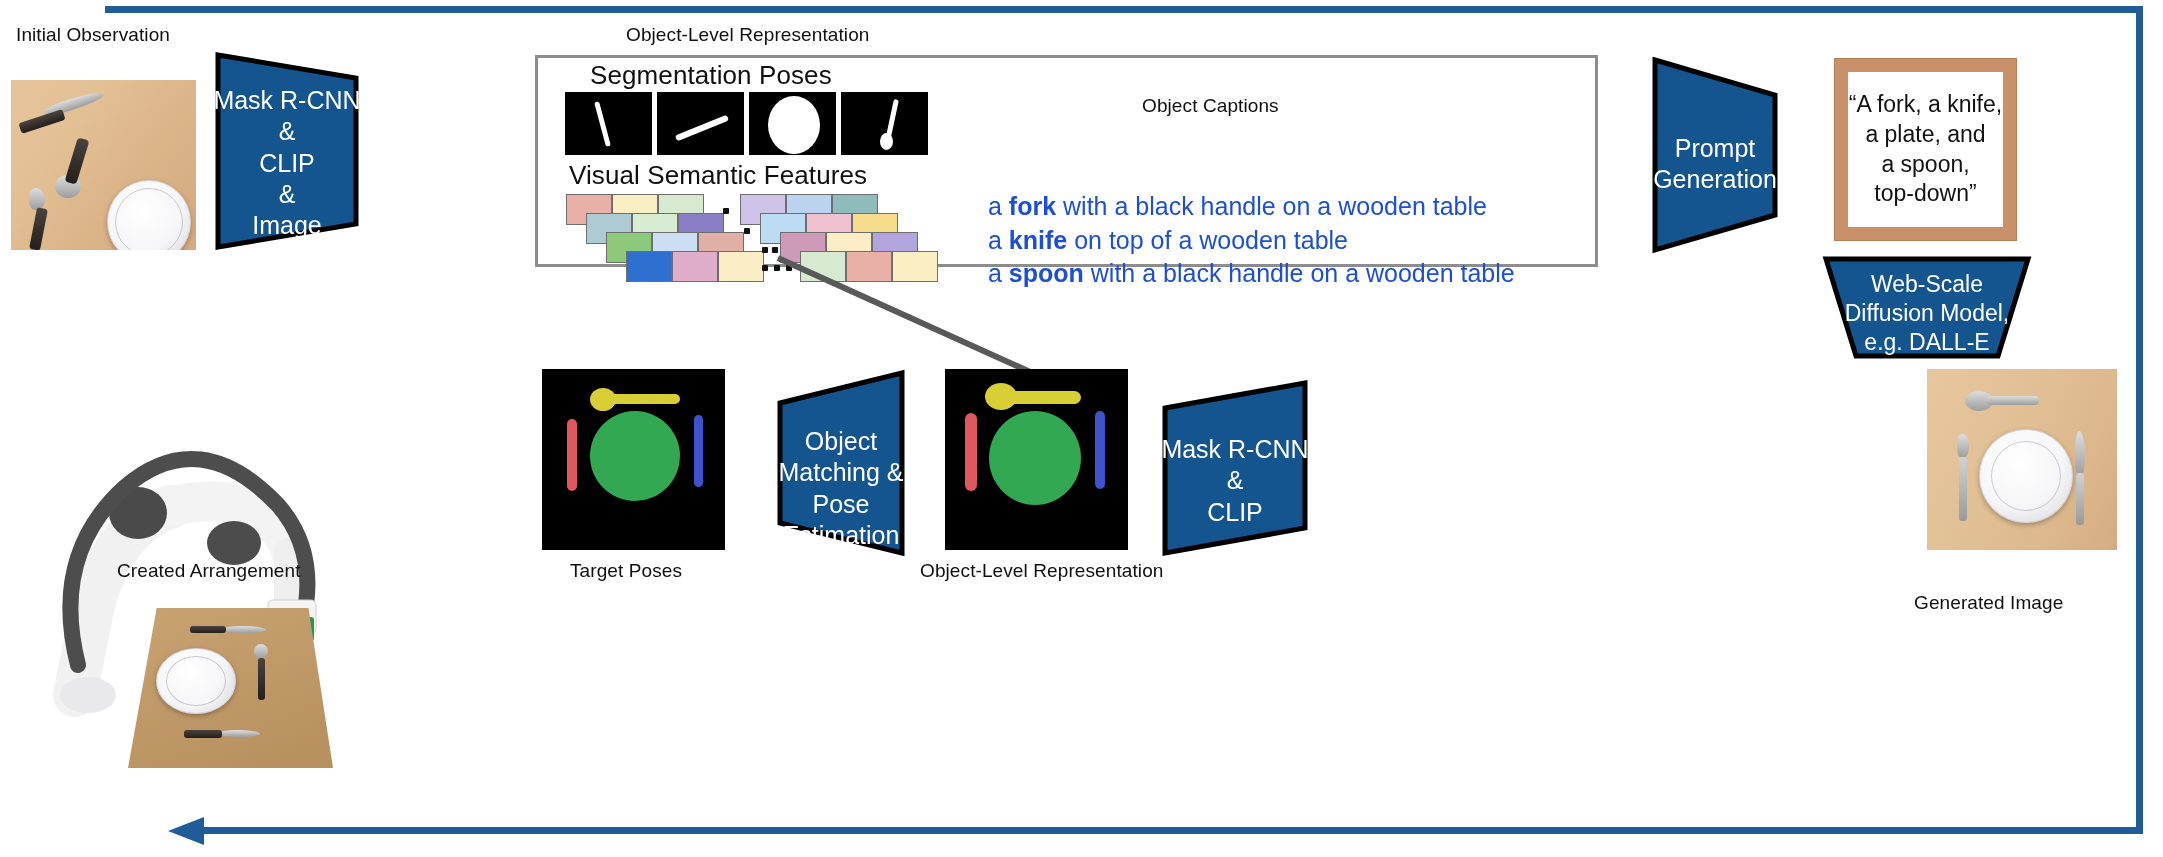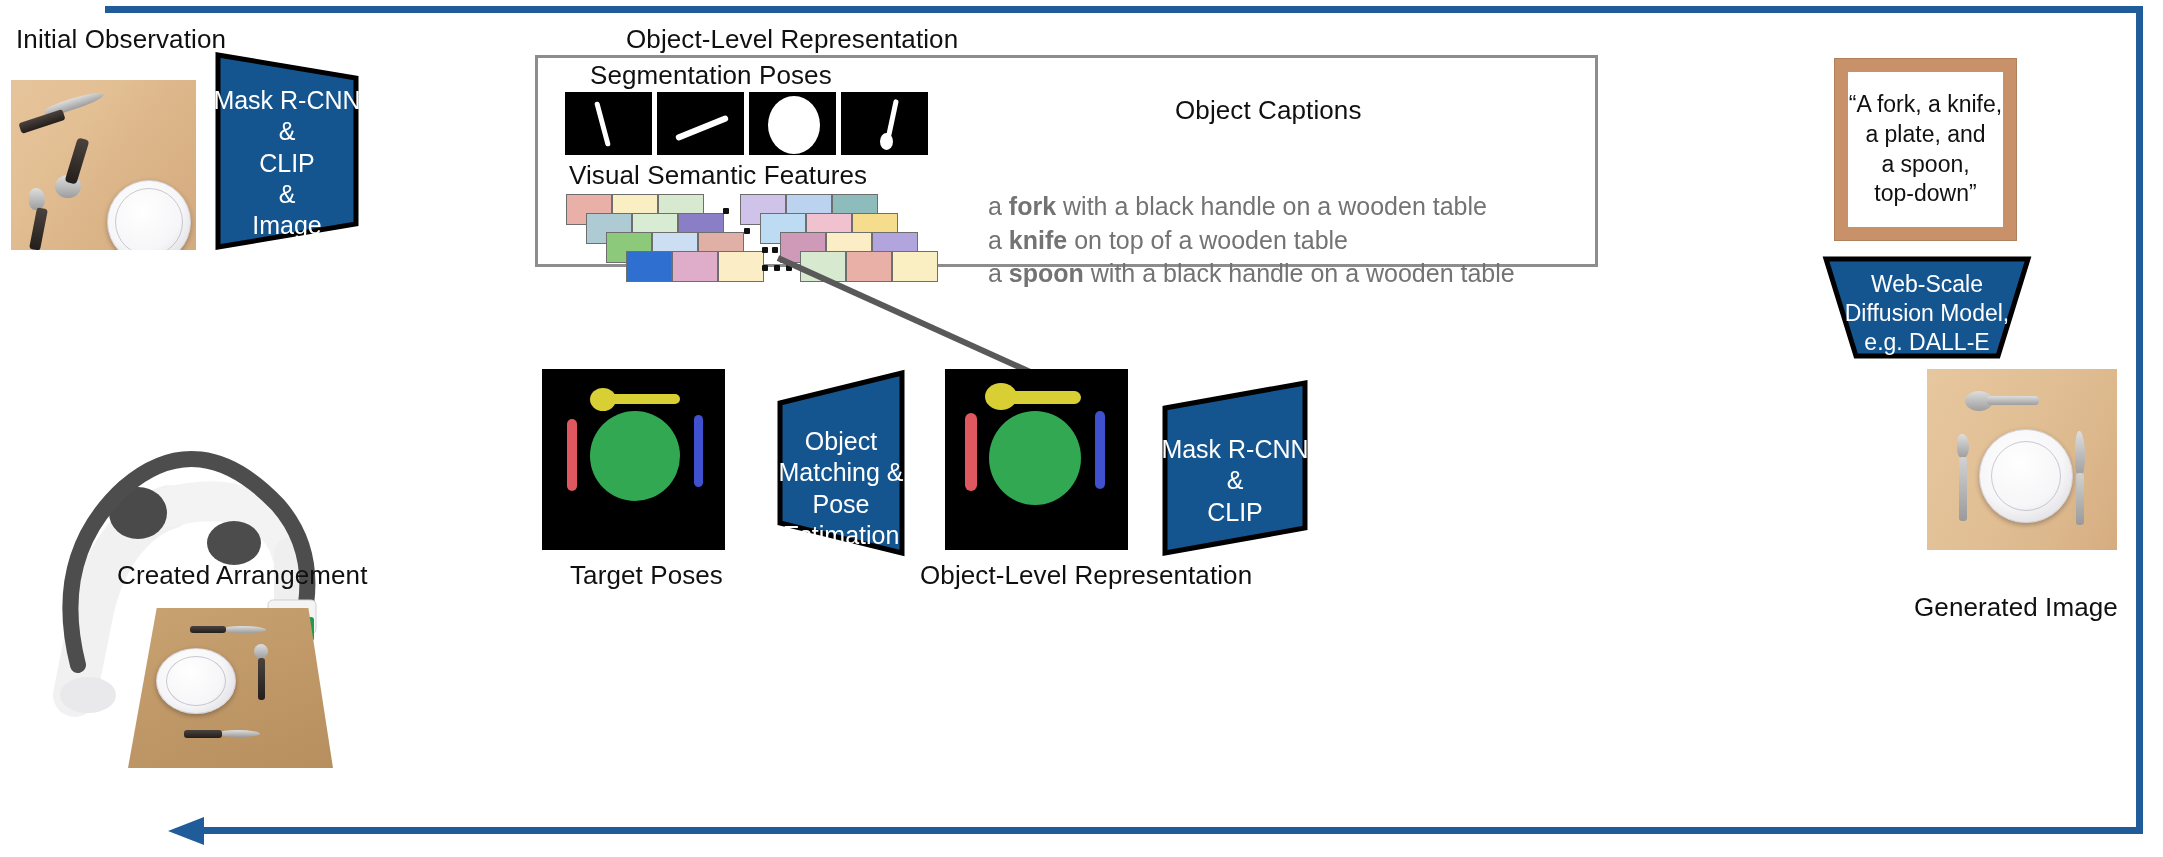--- a/index.html
+++ b/index.html
@@ -35,21 +35,21 @@
   }
   .flow-arrow-left {
     left: 168px; top: 817px; width: 0; height: 0;
     border-top: 14px solid transparent;
     border-bottom: 14px solid transparent;
     border-right: 36px solid #1f5c99;
   }
 
   
   .caption {
-    font-size: 26px;
+    font-size: 19px;
     color: #101010;
     white-space: nowrap;
     letter-spacing: .1px;
   }
 
   
   .photo {
     position: absolute;
     overflow: hidden;
     background: #d9b98f;
@@ -146,21 +146,21 @@
   .seg-canvas {
     position: absolute;
     background: #000000;
   }
   .seg-plate { position:absolute; border-radius:50%; background:#32a852; }
   .seg-fork  { position:absolute; background:#e0585f; }
   .seg-knife { position:absolute; background:#3f51cf; }
   .seg-spoon { position:absolute; background:#d8cf35; }
 
   .bold { font-weight: bold; }
-  .cap-line { font-size: 25px; line-height: 1.34; color:#737373; white-space: nowrap; }
+  .cap-line { font-size: 25px; line-height: 1.34; color:#1d4ed8; white-space: nowrap; }
 </style>
 </head>
 <body>
 
 <div id="root">
 
   <div class="abs flow-top"></div>
   <div class="abs flow-right"></div>
   <div class="abs flow-bottom"></div>
   <div class="abs flow-arrow-left"></div>
@@ -249,39 +249,46 @@
   <div class="abs fblk" style="left:852px; top:213px; width:46px; height:31px; background:#f6dd8e;"></div>
 
   <div class="abs fblk" style="left:780px; top:232px; width:46px; height:31px; background:#cf9ab8;"></div>
   <div class="abs fblk" style="left:826px; top:232px; width:46px; height:31px; background:#fbeec7;"></div>
   <div class="abs fblk" style="left:872px; top:232px; width:46px; height:31px; background:#b2a4dd;"></div>
 
   <div class="abs fblk" style="left:800px; top:251px; width:46px; height:31px; background:#d7ead0;"></div>
   <div class="abs fblk" style="left:846px; top:251px; width:46px; height:31px; background:#e8b0a7;"></div>
   <div class="abs fblk" style="left:892px; top:251px; width:46px; height:31px; background:#faeec3;"></div>
 
-  <div class="abs caption" style="left:1142px; top:95px;margin-left:33px;">Object Captions</div>
+  <div class="abs caption" style="left:1142px; top:95px;">Object Captions</div>
 
   <div class="abs" style="left:988px; top:190px;">
     <div class="cap-line">
       <span>a </span><span class="bold">fork</span><span> with a black handle on a wooden table</span>
     </div>
     <div class="cap-line">
       <span>a </span><span class="bold">knife</span><span> on top of a wooden table</span>
     </div>
     <div class="cap-line">
       <span>a </span><span class="bold">spoon</span><span> with a black handle on a wooden table</span>
     </div>
   </div>
 
   <svg class="abs" style="left:770px; top:250px; width:400px; height:160px;">
     <line x1="8" y1="8" x2="300" y2="140" stroke="#595959" stroke-width="6"></line>
     <polygon points="300,140 276,128 288,152" fill="#595959"></polygon>
   </svg>
 
+  <div class="abs trap-shape" style="left:1650px; top:55px; width:130px; height:200px;">
+    <svg width="130" height="200" viewBox="0 0 130 200">
+      <polygon points="5,5 125,40 125,160 5,195" fill="#14558f" stroke="#000" stroke-width="5"></polygon>
+    </svg>
+    <div class="trap-label" style="top:78px;">Prompt
+Generation</div>
+  </div>
 
   <div class="abs prompt-frame">
     <div class="prompt-inner">“A fork, a knife,
 a plate, and
 a spoon,
 top-down”</div>
   </div>
 
   <div class="abs trap-shape" style="left:1822px; top:255px; width:210px; height:105px;">
     <svg width="210" height="105" viewBox="0 0 210 105">

